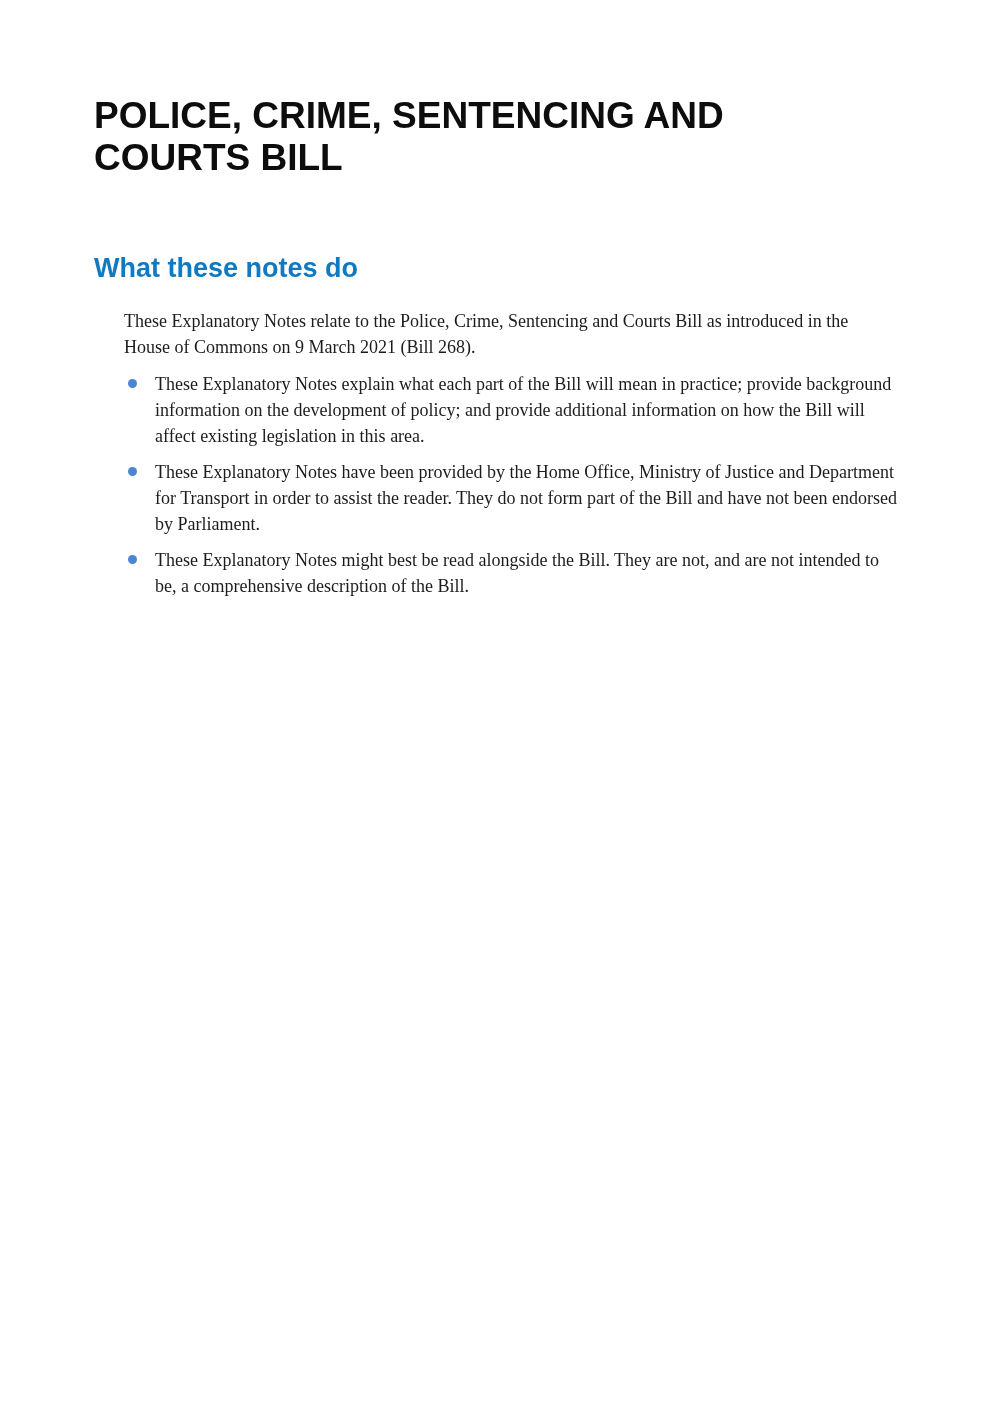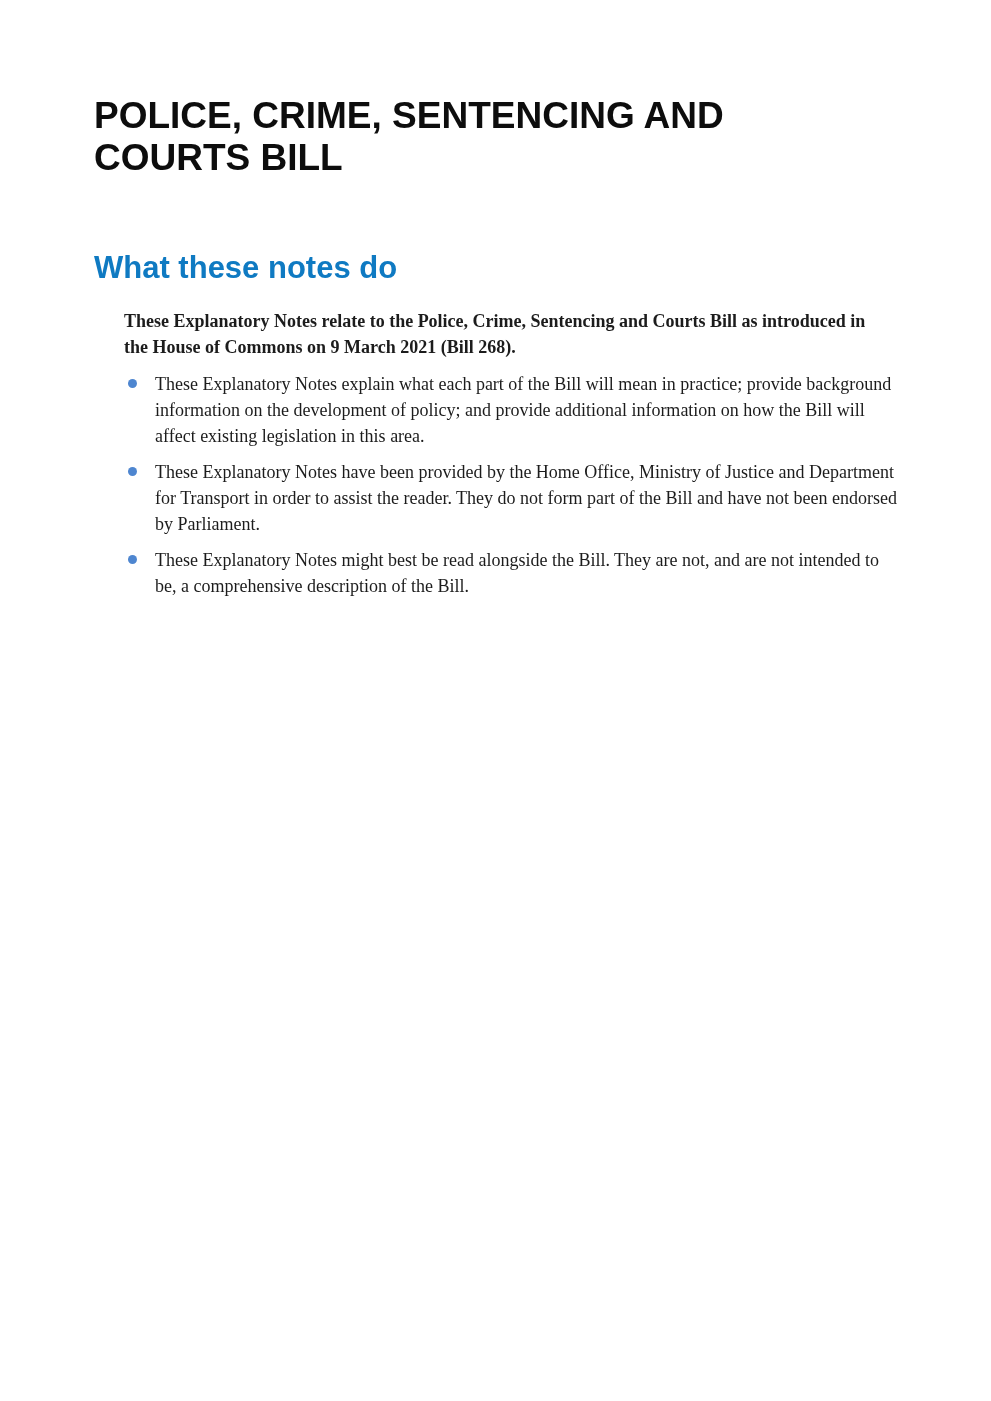--- a/index.html
+++ b/index.html
@@ -31,33 +31,32 @@
     margin: 22px 0 0 0;
     font-family: "Liberation Sans", sans-serif;
     font-size: 36px;
     line-height: 40px;
     font-weight: 400;
     color: #0d0d0d;
   }
   .section-heading {
     margin: 72px 0 0 0;
     font-family: "Liberation Sans", sans-serif;
-    font-size: 31px;
+    font-size: 27px;
     line-height: 34px;
     font-weight: 700;
     color: var(--heading-blue, #0f7ac2);
   }
   .intro {
     margin: 23px 0 0 30px;
     max-width: 762px;
     font-family: "Liberation Serif", serif;
     font-size: 18px;
     line-height: 26px;
     color: #1c1c1c;
-    font-weight: bold;
   }
   .bullets {
     list-style: none;
     margin: 11px 0 0 34px;
     padding: 0;
   }
   .bullets li {
     display: flex;
     align-items: flex-start;
     margin: 0 0 10px 0;

